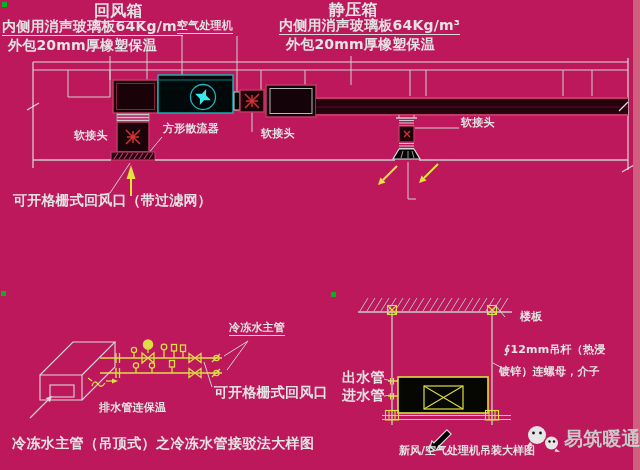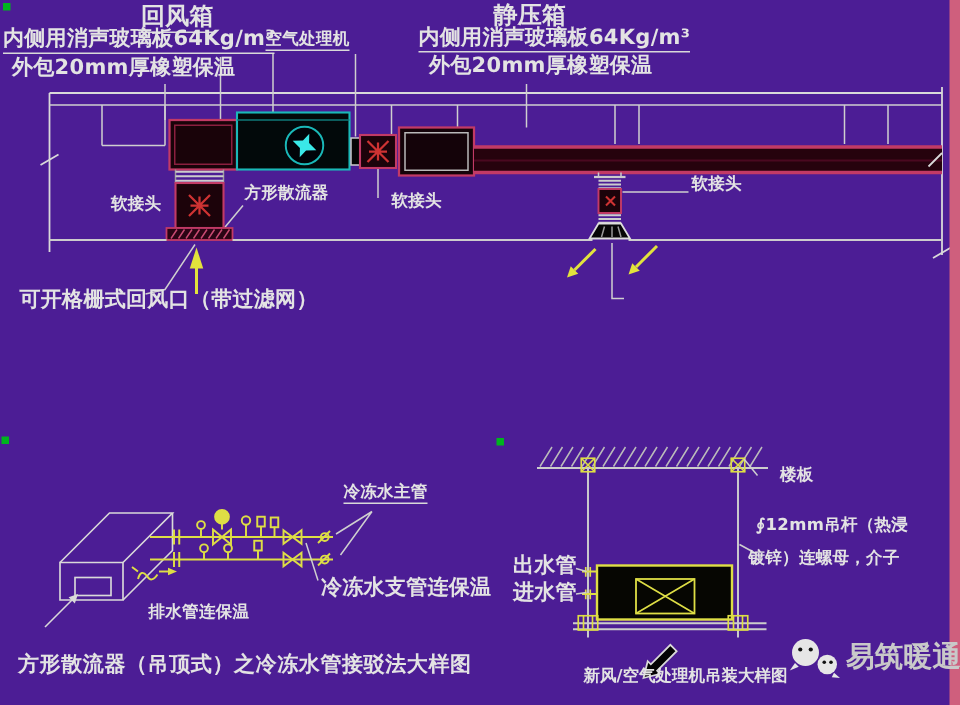--- a/index.html
+++ b/index.html
@@ -1,16 +1,16 @@
 <!DOCTYPE html>
 <html><head>
 <meta charset="utf-8">
 <style>
   html,body{margin:0;padding:0;background:#000;}
-  #stage{position:relative;width:640px;height:470px;background:#4c1d95;overflow:hidden;
+  #stage{position:relative;width:640px;height:470px;background:#be185d;overflow:hidden;
          font-family:"DejaVu Sans",sans-serif;}
   #linework{position:absolute;left:0;top:0;width:640px;height:470px;}
   .lbl{position:absolute;color:#e3e3e3;font-weight:600;white-space:nowrap;
        font-size:11px;line-height:1.1;letter-spacing:0.2px;}
   .s14{font-size:14px}
   .s16{font-size:16px}
   .b{font-weight:700}
   .ul{border-bottom:1px solid #d9d9d9;padding-bottom:1px;}
   .cap{letter-spacing:0.4px;}
   .wm{color:#c9c9c9;font-size:19px;font-weight:700;}
@@ -242,25 +242,25 @@
 <div class="lbl s14 ul" style="left:279px;top:18px">内侧用消声玻璃板64Kg/m³</div>
 <div class="lbl s14" style="left:286px;top:37px">外包20mm厚橡塑保温</div>
 <div class="lbl" style="left:74px;top:130px">软接头</div>
 <div class="lbl" style="left:163px;top:123px">方形散流器</div>
 <div class="lbl" style="left:261px;top:128px">软接头</div>
 <div class="lbl s14 b" style="left:13px;top:193px">可开格栅式回风口（带过滤网）</div>
 <div class="lbl" style="left:461px;top:117px">软接头</div>
 
 <div class="lbl ul" style="left:229px;top:322px">冷冻水主管</div>
 <div class="lbl b" style="left:99px;top:402px">排水管连保温</div>
-<div class="lbl s14" style="left:214px;top:385px">冷冻水支管连保温</div>
-<div class="lbl s14 b cap" style="left:12px;top:436px">方形散流器（吊顶式）之冷冻水管接驳法大样图</div>
+<div class="lbl s14" style="left:214px;top:385px">可开格栅式回风口</div>
+<div class="lbl s14 b cap" style="left:12px;top:436px">冷冻水主管（吊顶式）之冷冻水管接驳法大样图</div>
 
 <div class="lbl" style="left:520px;top:311px">楼板</div>
 <div class="lbl" style="left:504px;top:344px">∮12mm吊杆（热浸</div>
 <div class="lbl" style="left:499px;top:366px">镀锌）连螺母，介子</div>
 <div class="lbl s14" style="left:342px;top:370px">出水管</div>
 <div class="lbl s14" style="left:342px;top:388px">进水管</div>
-<div class="lbl b" style="left:389px;top:445px;letter-spacing:0;">新风/空气处理机吊装大样图</div>
+<div class="lbl b" style="left:399px;top:445px;letter-spacing:0;">新风/空气处理机吊装大样图</div>
 
 <div class="lbl wm" style="left:564px;top:428px">易筑暖通</div>
 
 </div>
 
 </body></html>

